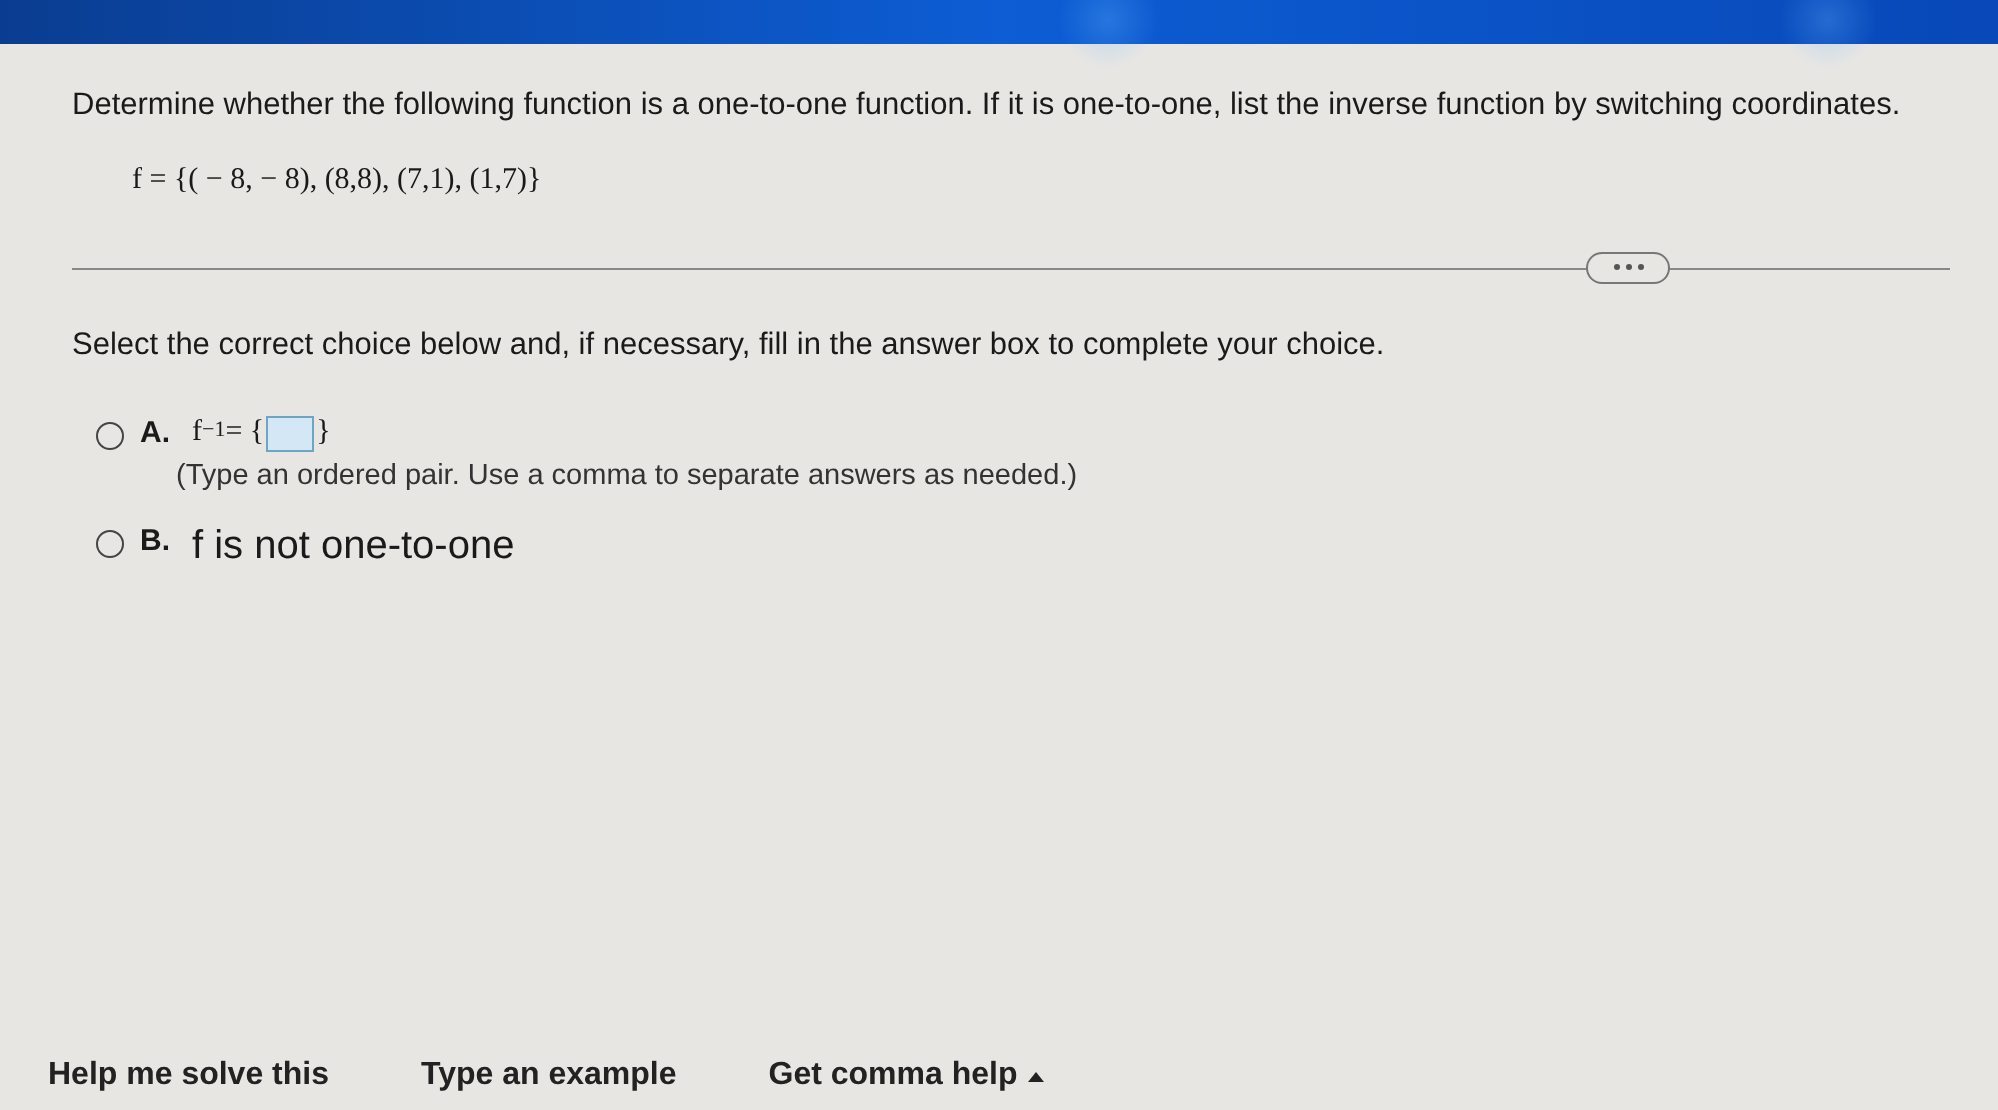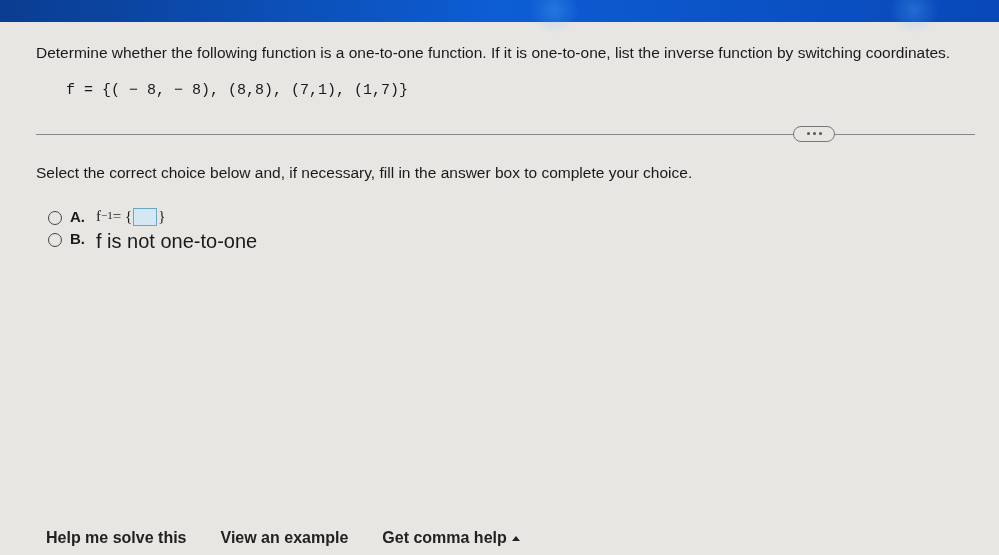--- a/index.html
+++ b/index.html
@@ -38,21 +38,21 @@
     .question-text {
       font-size: 15.5px;
       line-height: 1.4;
       color: #1a1a1a;
       margin-bottom: 18px;
     }
     .equation {
       font-size: 15px;
       margin-left: 30px;
       margin-bottom: 25px;
-      font-family: Liberation Mono, monospace;
+      font-family: Liberation Serif, serif;
     }
     .divider-row {
       position: relative;
       height: 20px;
       margin-bottom: 20px;
     }
     .divider-line {
       border: none;
       border-top: 1px solid #888;
       position: absolute;
@@ -143,25 +143,24 @@
     }
     .choice-b-text {
       font-size: 20px;
       font-family: Arial, sans-serif;
     }
     .bottom-links {
       position: absolute;
       bottom: 8px;
       left: 24px;
       display: flex;
-      gap: 34px;
+      gap: 46px;
       font-size: 16px;
       font-weight: bold;
       color: #222;
-      margin-left: 22px;
     }
     .bottom-link {
       cursor: pointer;
       display: flex;
       align-items: center;
     }
     .caret-up {
       display: inline-block;
       width: 0;
       height: 0;
@@ -197,32 +196,33 @@
     <div class="choice-content">
       <span class="inverse-notation">
         <span>f</span>
           <span class="super">−1</span>
           <span> = {</span>
           <span class="answer-box"></span>
           <span>}</span>
       </span>
     </div>
   </div>
+  <div class="choice-hint">(Type an ordered pair. Use a comma to separate answers as needed.)</div>
 
   <div class="choice-row choice-b-row">
     <div class="radio"></div>
     <div class="choice-label">B.</div>
     <div class="choice-b-text">f is not one-to-one</div>
   </div>
 </div>
 
 <div class="bottom-links">
   <div class="bottom-link">
     <span>Help me solve this</span>
   </div>
   <div class="bottom-link">
-    <span>View an example</span>
+    <span>Type an example</span>
   </div>
   <div class="bottom-link">
     <span>Get comma help</span>
     <span class="caret-up"></span>
   </div>
 </div>
 
 </body></html>

